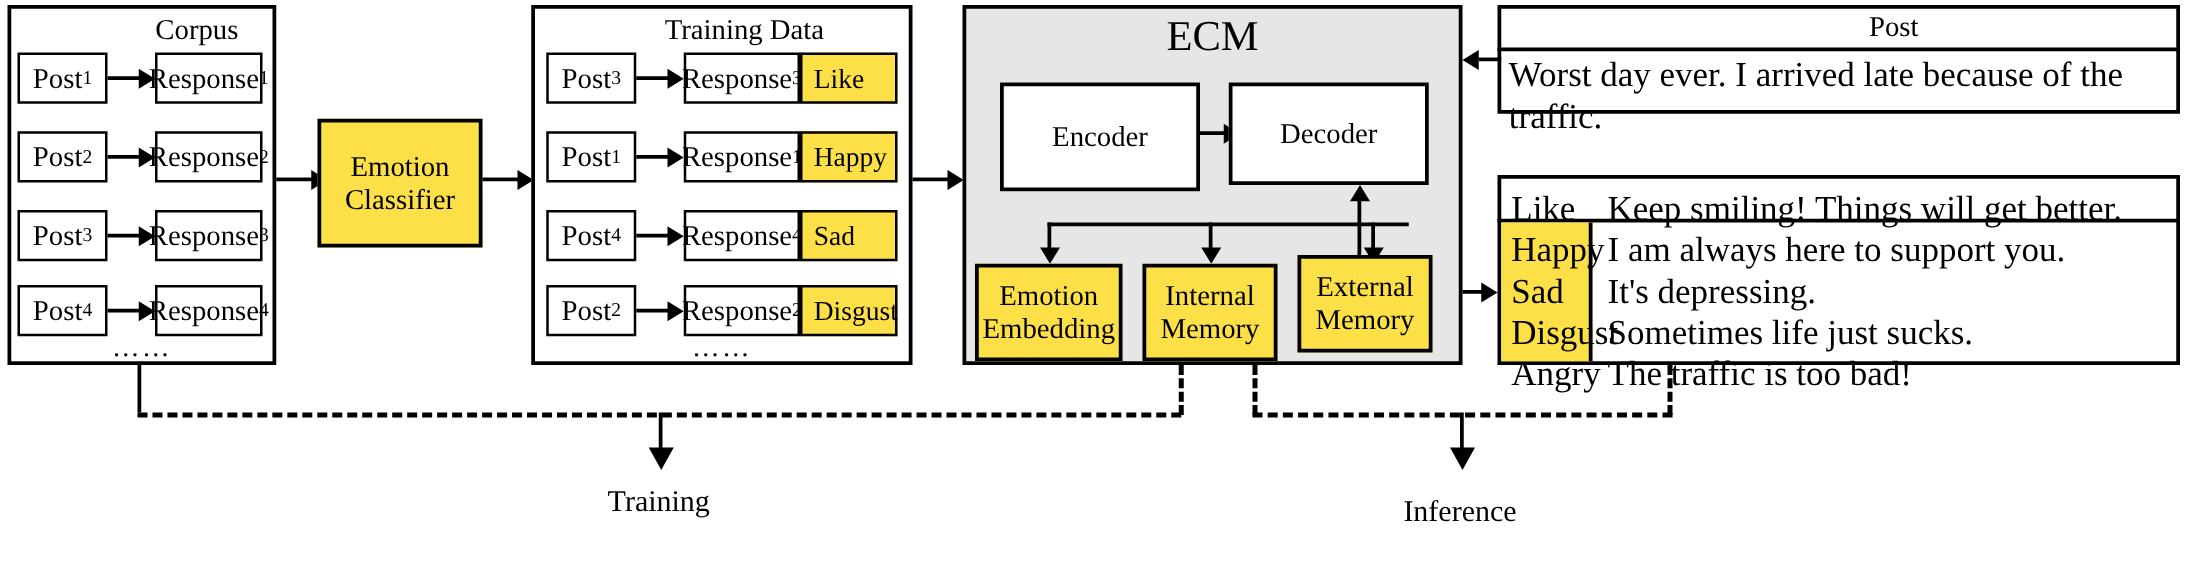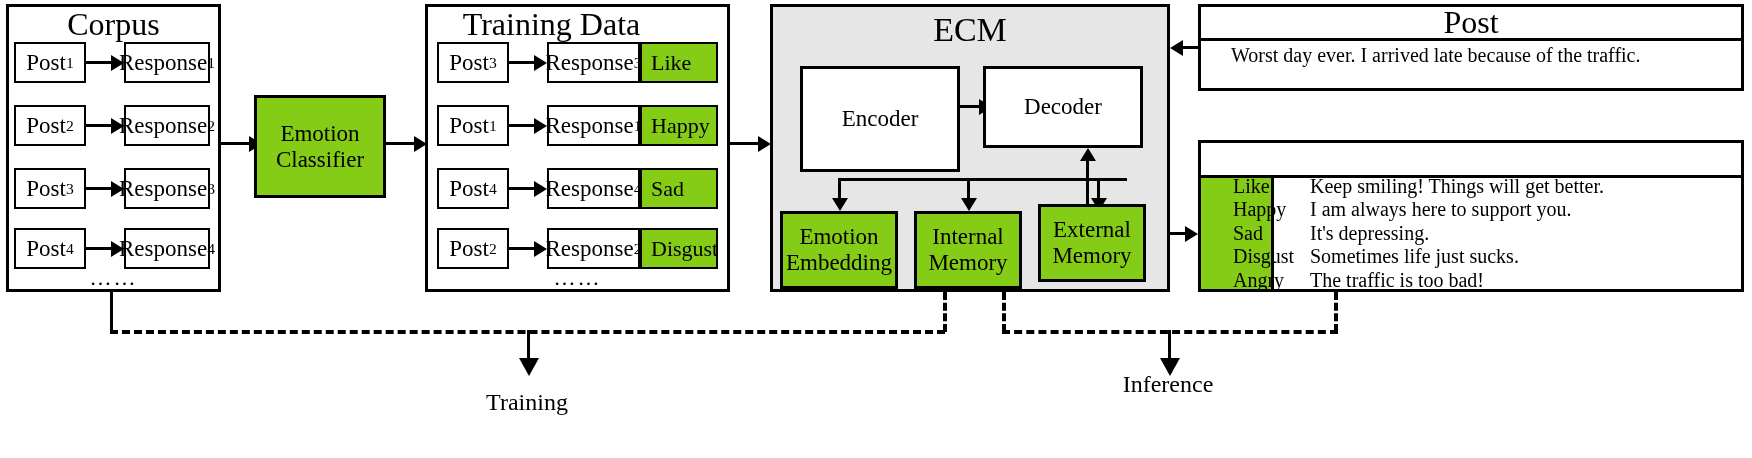--- a/index.html
+++ b/index.html
@@ -26,37 +26,37 @@
     background: #fff;
   }
   .cell {
     border: 2.5px solid #000;
     background: #fff;
     display: flex;
     align-items: center;
     justify-content: center;
     white-space: nowrap;
   }
-  .pink { background: #84cc16; }
+  .pink { background: #fde047; }
   .gray { background: #e6e6e6; }
 
   .ttl {
     display: flex;
     align-items: center;
     justify-content: center;
     white-space: nowrap;
   }
 
   
-  .t-panel-title { font-size: 32px; }
+  .t-panel-title { font-size: 23px; margin-left: 44px; }
   .t-ecm-title   { font-size: 34px; }
   .t-cell        { font-size: 23px; }
   .t-tag         { font-size: 22px; }
   .t-memo        { font-size: 23px; line-height: 1.12; text-align: center; }
-  .t-body        { font-size: 20px; line-height: 1.18; margin-left: 24px; }
+  .t-body        { font-size: 28px; line-height: 1.18; }
   .t-stage       { font-size: 24px; }
   .t-dots        { font-size: 22px; letter-spacing: 2px; }
 
   sub { font-size: 0.68em; line-height: 0; }
 
   
   .hline { background: #000; height: 3px; }
   .vline { background: #000; width: 3px; }
 
   .arrow-r {
@@ -242,21 +242,21 @@
 
   <div class="abs ttl t-dots" style="left:425px; top:266px; width:305px; height:24px;">……</div>
 
   <div class="abs hline" style="left:730px; top:142px; width:32px;"></div>
   <div class="abs arrow-r" style="left:758px; top:135.5px;"></div>
 
   <div class="abs panel gray" style="left:770px; top:4px; width:400px; height:288px;">
   </div>
   <div class="abs ttl t-ecm-title" style="left:770px; top:8px; width:400px; height:44px;">ECM</div>
 
-  <div class="abs cell t-cell" style="left:800px; top:66px; width:160px; height:106px; border-width:3px;">Encoder</div>
+  <div class="abs cell t-cell" style="left:800px; top:66px; width:160px; height:87px; border-width:3px;">Encoder</div>
 
   <div class="abs hline" style="left:960px; top:105px; width:23px;"></div>
   <div class="abs arrow-r" style="left:979px; top:98.5px;"></div>
 
   <div class="abs cell t-cell" style="left:983px; top:66px; width:160px; height:82px; border-width:3px;">Decoder</div>
 
   <div class="abs hline" style="left:838px; top:178px; width:289px;"></div>
 
   <div class="abs vline" style="left:838px; top:178px; height:22px;"></div>
   <div class="abs arrow-d" style="left:831.5px; top:198px;"></div>
@@ -320,15 +320,15 @@
   <div class="abs dash-v" style="left:943px; top:292px; height:40px;"></div>
   <div class="abs vline" style="left:527px; top:330px; height:32px;"></div>
   <div class="abs arrow-d-big" style="left:518.5px; top:358px;"></div>
   <div class="abs ttl t-stage" style="left:407px; top:378px; width:240px; height:48px;">Training</div>
 
   <div class="abs dash-v" style="left:1002px; top:292px; height:40px;"></div>
   <div class="abs dash-h" style="left:1002px; top:330px; width:336px;"></div>
   <div class="abs dash-v" style="left:1334px; top:292px; height:40px;"></div>
   <div class="abs vline" style="left:1168px; top:330px; height:32px;"></div>
   <div class="abs arrow-d-big" style="left:1159.5px; top:358px;"></div>
-  <div class="abs ttl t-stage" style="left:1048px; top:360px; width:240px; height:48px;">Inference</div>
+  <div class="abs ttl t-stage" style="left:1048px; top:386px; width:240px; height:48px;">Inference</div>
 
 </div>
 
 </body></html>

